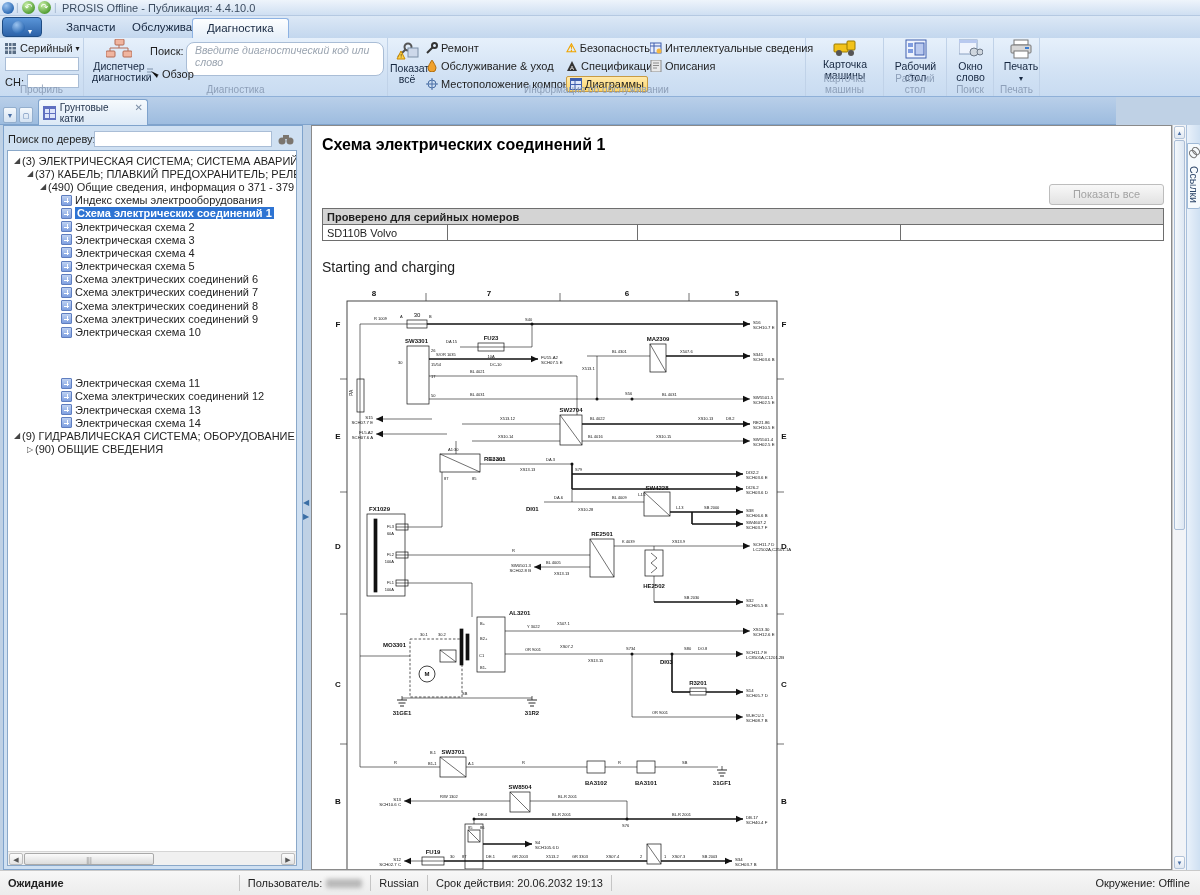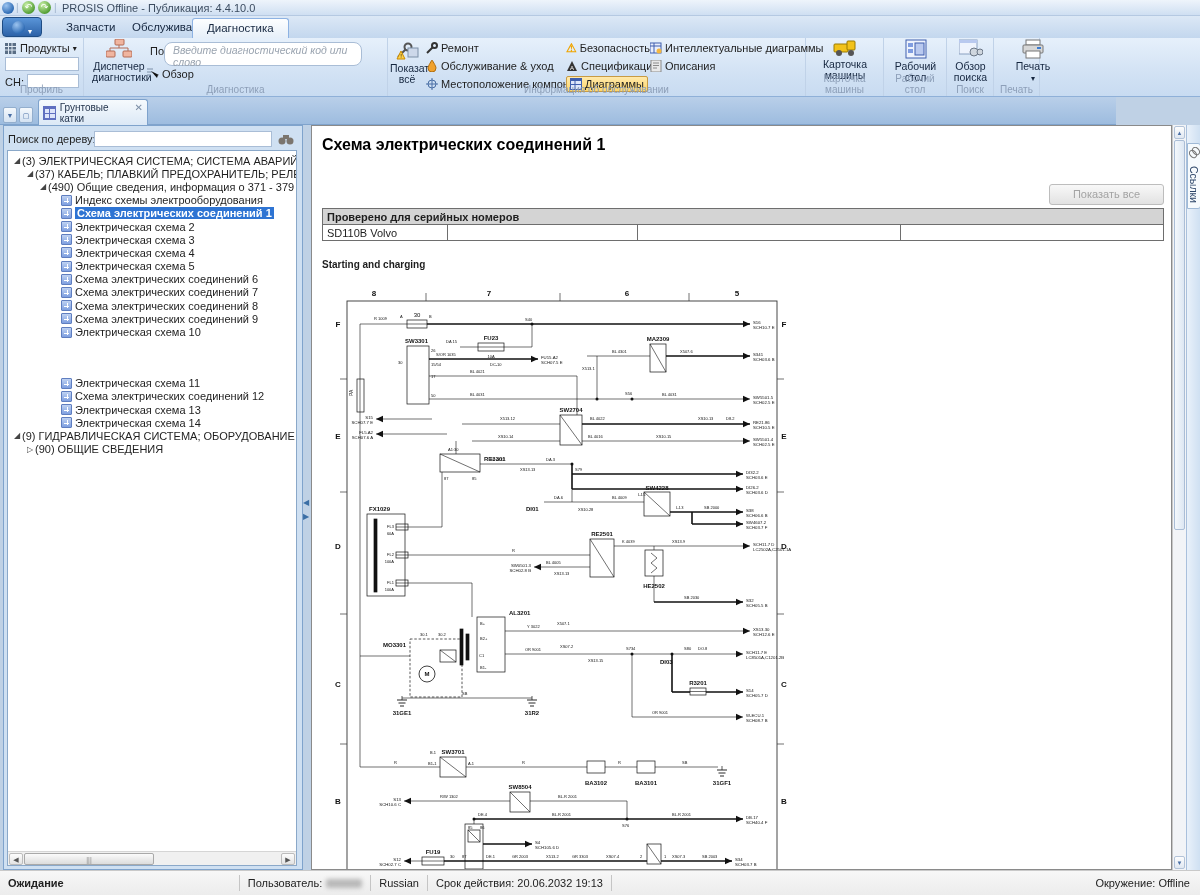--- a/index.html
+++ b/index.html
@@ -53,21 +53,21 @@
 
   #splitter { left:303px; top:125px; width:8px; height:745px; }
   #splitter .arr { position:absolute; left:0px; font-size:8px; color:#3a6ea5; }
 
   #content { left:311px; top:125px; width:861px; height:745px; background:#fff; border:1px solid #8a8a8a; overflow:hidden; }
   #pagetitle { position:absolute; left:10px; top:10px; font-size:16px; font-weight:bold; color:#000; }
   #profilesbtn { position:absolute; left:737px; top:58px; width:115px; height:21px; background:linear-gradient(#f8f8f8,#e2e2e2); border:1px solid #bdbdbd; border-radius:3px; color:#a3a3a3; font-size:11px; text-align:center; line-height:19px; }
   #sertable { position:absolute; left:10px; top:82px; border-collapse:collapse; table-layout:fixed; }
   #sertable td,#sertable th { border:1px solid #6e6e6e; font-size:11px; padding:1px 4px; height:16px; text-align:left; overflow:hidden; white-space:nowrap; }
   #sertable .cap, #sertable th { background:#d4d4d4; font-weight:bold; }
-  #diagnote { position:absolute; left:10px; top:133px; font-weight:bold; font-size:10px; }
+  #diagnote { position:absolute; left:10px; top:133px; font-weight:normal; font-size:14px; }
   #wiresvg { position:absolute; left:20px; top:158px; }
 
   
   #cscroll { left:1172px; top:125px; width:14px; height:745px; background:#f2f4f7; border-left:1px solid #c7c7c7; }
   .vbtn { position:absolute; left:1px; width:11px; height:13px; font-size:6px; color:#4a6fa5; text-align:center; line-height:13px; background:linear-gradient(#fdfdfd,#e0e8f2); border:1px solid #b3c3d8; border-radius:2px; }
   #vthumb { position:absolute; left:1px; top:15px; width:11px; height:390px; background:linear-gradient(90deg,#f4f8fc,#dde7f3); border:1px solid #aabdd6; border-radius:2px; }
 
   
   #rightstrip { left:1186px; top:125px; width:14px; height:745px; background:linear-gradient(90deg,#e9f1fa,#cfe0f2); border-left:1px solid #a9c0dc; }
   #linkstab { position:absolute; left:0px; top:18px; width:14px; height:66px; background:#f6fafd; border:1px solid #9fb9d6; border-radius:0 3px 3px 0; writing-mode:vertical-rl; font-size:10.5px; color:#2c4568; text-align:center; padding-top:16px; }
@@ -103,41 +103,41 @@
 </div>
 
 <div id="ribbon" class="abs">
 
   <div class="rgroup" style="left:0;width:84px">
     <div class="ritem" style="left:4px;top:2px">
       <svg class="icon" width="13" height="13">
           <rect x="1" y="1" width="11" height="11" fill="#5a6e85"></rect>
           <path d="M1 4.5h11M1 8h11M4.5 1v11M8 1v11" stroke="#dfe8f2" stroke-width="1"></path>
         </svg>
-      <span>Продукты</span>
+      <span>Серийный</span>
         <span style="font-size:8px">▾</span>
     </div>
     <input style="position: absolute; left: 5px; top: 19px; width: 74px; height: 14px; border: 1px solid rgb(169, 189, 214);">
     <span class="abs" style="left:5px;top:38px">CH:</span>
     <input style="position: absolute; left: 27px; top: 36px; width: 52px; height: 14px; border: 1px solid rgb(169, 189, 214);">
     <div class="rgroup-label">Профиль</div>
   </div>
 
   <div class="rgroup" style="left:84px;width:304px">
     <div class="bigbtn" style="left:8px;width:54px">
       <svg class="bicon" width="26" height="20">
         <rect x="9" y="0" width="9" height="6" rx="1" fill="#f0b5a0" stroke="#b36a55"></rect>
         <rect x="0" y="12" width="9" height="6" rx="1" fill="#f0b5a0" stroke="#b36a55"></rect>
         <rect x="17" y="12" width="9" height="6" rx="1" fill="#f0b5a0" stroke="#b36a55"></rect>
         <path d="M13 6v3M4 12V9h18v3" stroke="#b36a55" fill="none"></path>
       </svg>
       <span>Диспетчер диагностики</span>
     </div>
     <span class="abs" style="left:66px;top:7px">Поиск:</span>
-    <div class="searchbox" style="left:80px;top:4px;width:198px;height:24px">Введите диагностический код или слово</div>
+    <div class="searchbox" style="left:102px;top:4px;width:198px;height:34px">Введите диагностический код или слово</div>
     <div class="ritem" style="left:62px;top:28px">
       <svg class="icon" width="13" height="13">
           <path d="M1 1h6M1 4h5M1 7h4" stroke="#7d90a8"></path>
           <path d="M5 3l6 7 1-3 3 1z" fill="#111"></path>
         </svg>
       <span>Обзор</span>
     </div>
     <div class="rgroup-label">Диагностика</div>
   </div>
 
@@ -190,21 +190,21 @@
           <path d="M1 6.5h10M5 3v8" stroke="#3f5fae"></path>
         </svg>
       <span>Диаграммы</span>
     </div>
     <div class="ritem" style="left:262px;top:2px">
       <svg class="icon" width="12" height="12">
           <rect x="0" y="1" width="11" height="10" fill="#e8eefc" stroke="#3f5fae"></rect>
           <path d="M0 4h11M4 1v10" stroke="#3f5fae"></path>
           <circle cx="9" cy="9" r="2.5" fill="#f4b63f"></circle>
         </svg>
-      <span>Интеллектуальные диаграммы</span>
+      <span>Интеллектуальные сведения</span>
     </div>
     <div class="ritem" style="left:262px;top:20px">
       <svg class="icon" width="12" height="12">
           <rect x="1" y="0" width="10" height="12" fill="#e9e9e9" stroke="#8a8a8a"></rect>
           <path d="M3 3h6M3 5.5h6M3 8h4" stroke="#8a8a8a"></path>
         </svg>
       <span>Описания</span>
     </div>
     <div class="rgroup-label">Информация об обслуживании</div>
   </div>
@@ -236,27 +236,27 @@
   </div>
 
   <div class="rgroup" style="left:947px;width:47px">
     <div class="bigbtn" style="left:2px;width:43px">
       <svg class="bicon" width="24" height="20">
         <rect x="0" y="1" width="18" height="14" fill="#eef3fd" stroke="#8aa0c0"></rect>
           <rect x="0" y="1" width="18" height="3" fill="#b9c9ef"></rect>
         <circle cx="15" cy="13" r="4" fill="#cfd6de" stroke="#6a7686"></circle>
           <circle cx="21" cy="13" r="3" fill="#cfd6de" stroke="#6a7686"></circle>
       </svg>
-      <span>Обзор поиска</span>
+      <span>Окно слово</span>
     </div>
     <div class="rgroup-label">Поиск</div>
   </div>
 
   <div class="rgroup" style="left:994px;width:46px">
-    <div class="bigbtn" style="left:20px;width:38px">
+    <div class="bigbtn" style="left:8px;width:38px">
       <svg class="bicon" width="24" height="20">
         <rect x="5" y="1" width="14" height="5" fill="#fff" stroke="#777"></rect>
         <rect x="2" y="6" width="20" height="8" rx="1" fill="#d7d7d7" stroke="#777"></rect>
         <rect x="5" y="12" width="14" height="7" fill="#fff" stroke="#777"></rect>
           <rect x="16" y="8" width="4" height="2" fill="#3c7ccf"></rect>
       </svg>
       <span><span>Печать</span> <span style="font-size:8px">▾</span></span>
     </div>
     <div class="rgroup-label">Печать</div>
   </div>

